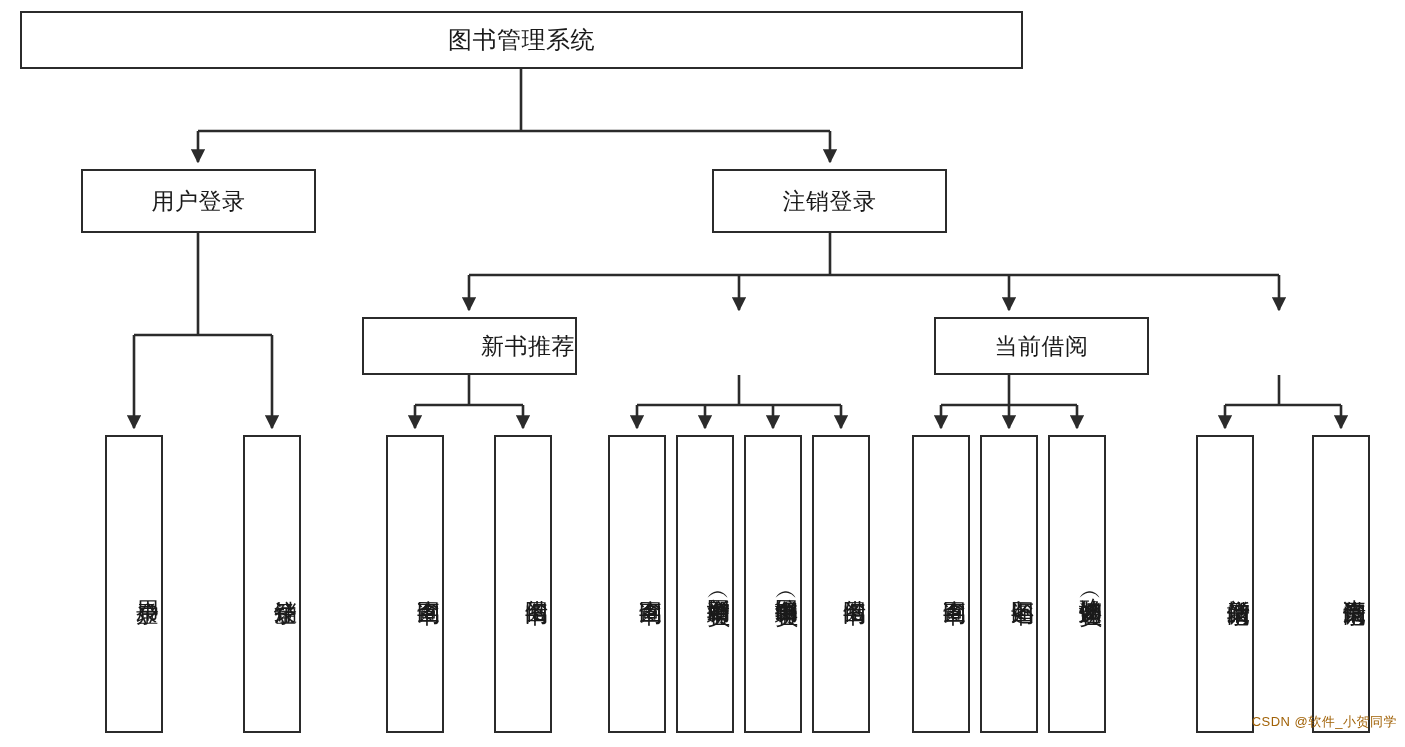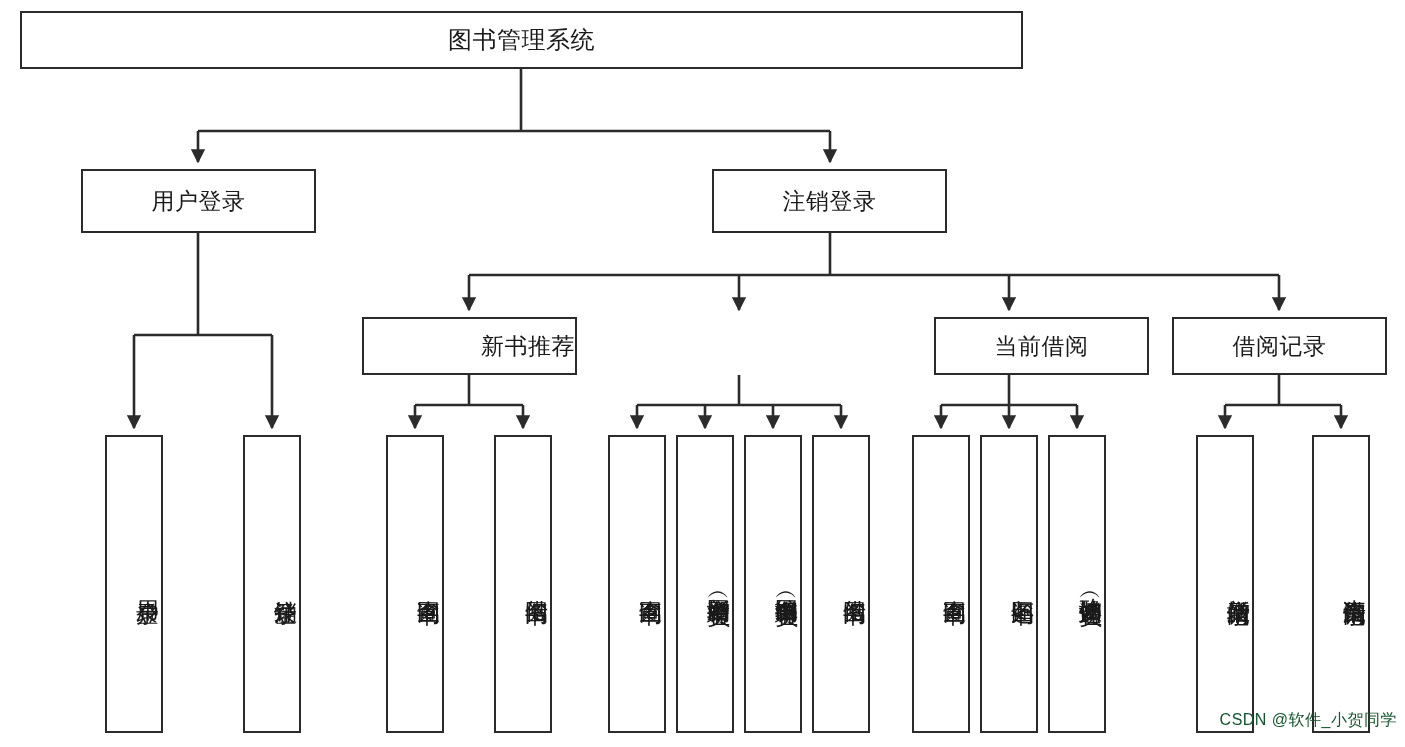--- a/index.html
+++ b/index.html
@@ -57,22 +57,22 @@
     writing-mode: vertical-rl;
     text-orientation: upright;
   }
   #title-node {
     font-size: 24px;
   }
   #watermark {
     position: absolute;
     right: 8px;
     bottom: 8px;
-    font-size: 16px;
-    color: #14532d;
+    font-size: 13px;
+    color: #a16207;
     white-space: nowrap;
     z-index: 5;
     letter-spacing: 0.5px;
   }
 </style>
 </head>
 <body>
 
 <div id="canvas">
 
@@ -136,23 +136,20 @@
   <div class="node node-h" style="left:712px; top:169px; width:235px; height:64px;">
     <span>注销登录</span>
   </div>
 
   <div class="node node-h" style="left:362px; top:317px; width:215px; height:58px;justify-content:flex-end;">
     <span>新书推荐</span>
   </div>
   <div class="node node-h" style="left:902px; top:317px; width:215px; height:58px;margin-left:32px;">
     <span>当前借阅</span>
   </div>
-  <div class="node node-h" style="left:1172px; top:317px; width:215px; height:58px;">
-    <span>借阅记录</span>
-  </div>
 
   <div class="node node-v" style="left:105px; top:435px; width:58px; height:298px;">
     <span>用户登录</span>
   </div>
   <div class="node node-v" style="left:243px; top:435px; width:58px; height:298px;">
     <span>注销登录</span>
   </div>
 
   <div class="node node-v" style="left:386px; top:435px; width:58px; height:298px;">
     <span>查询图书</span>

